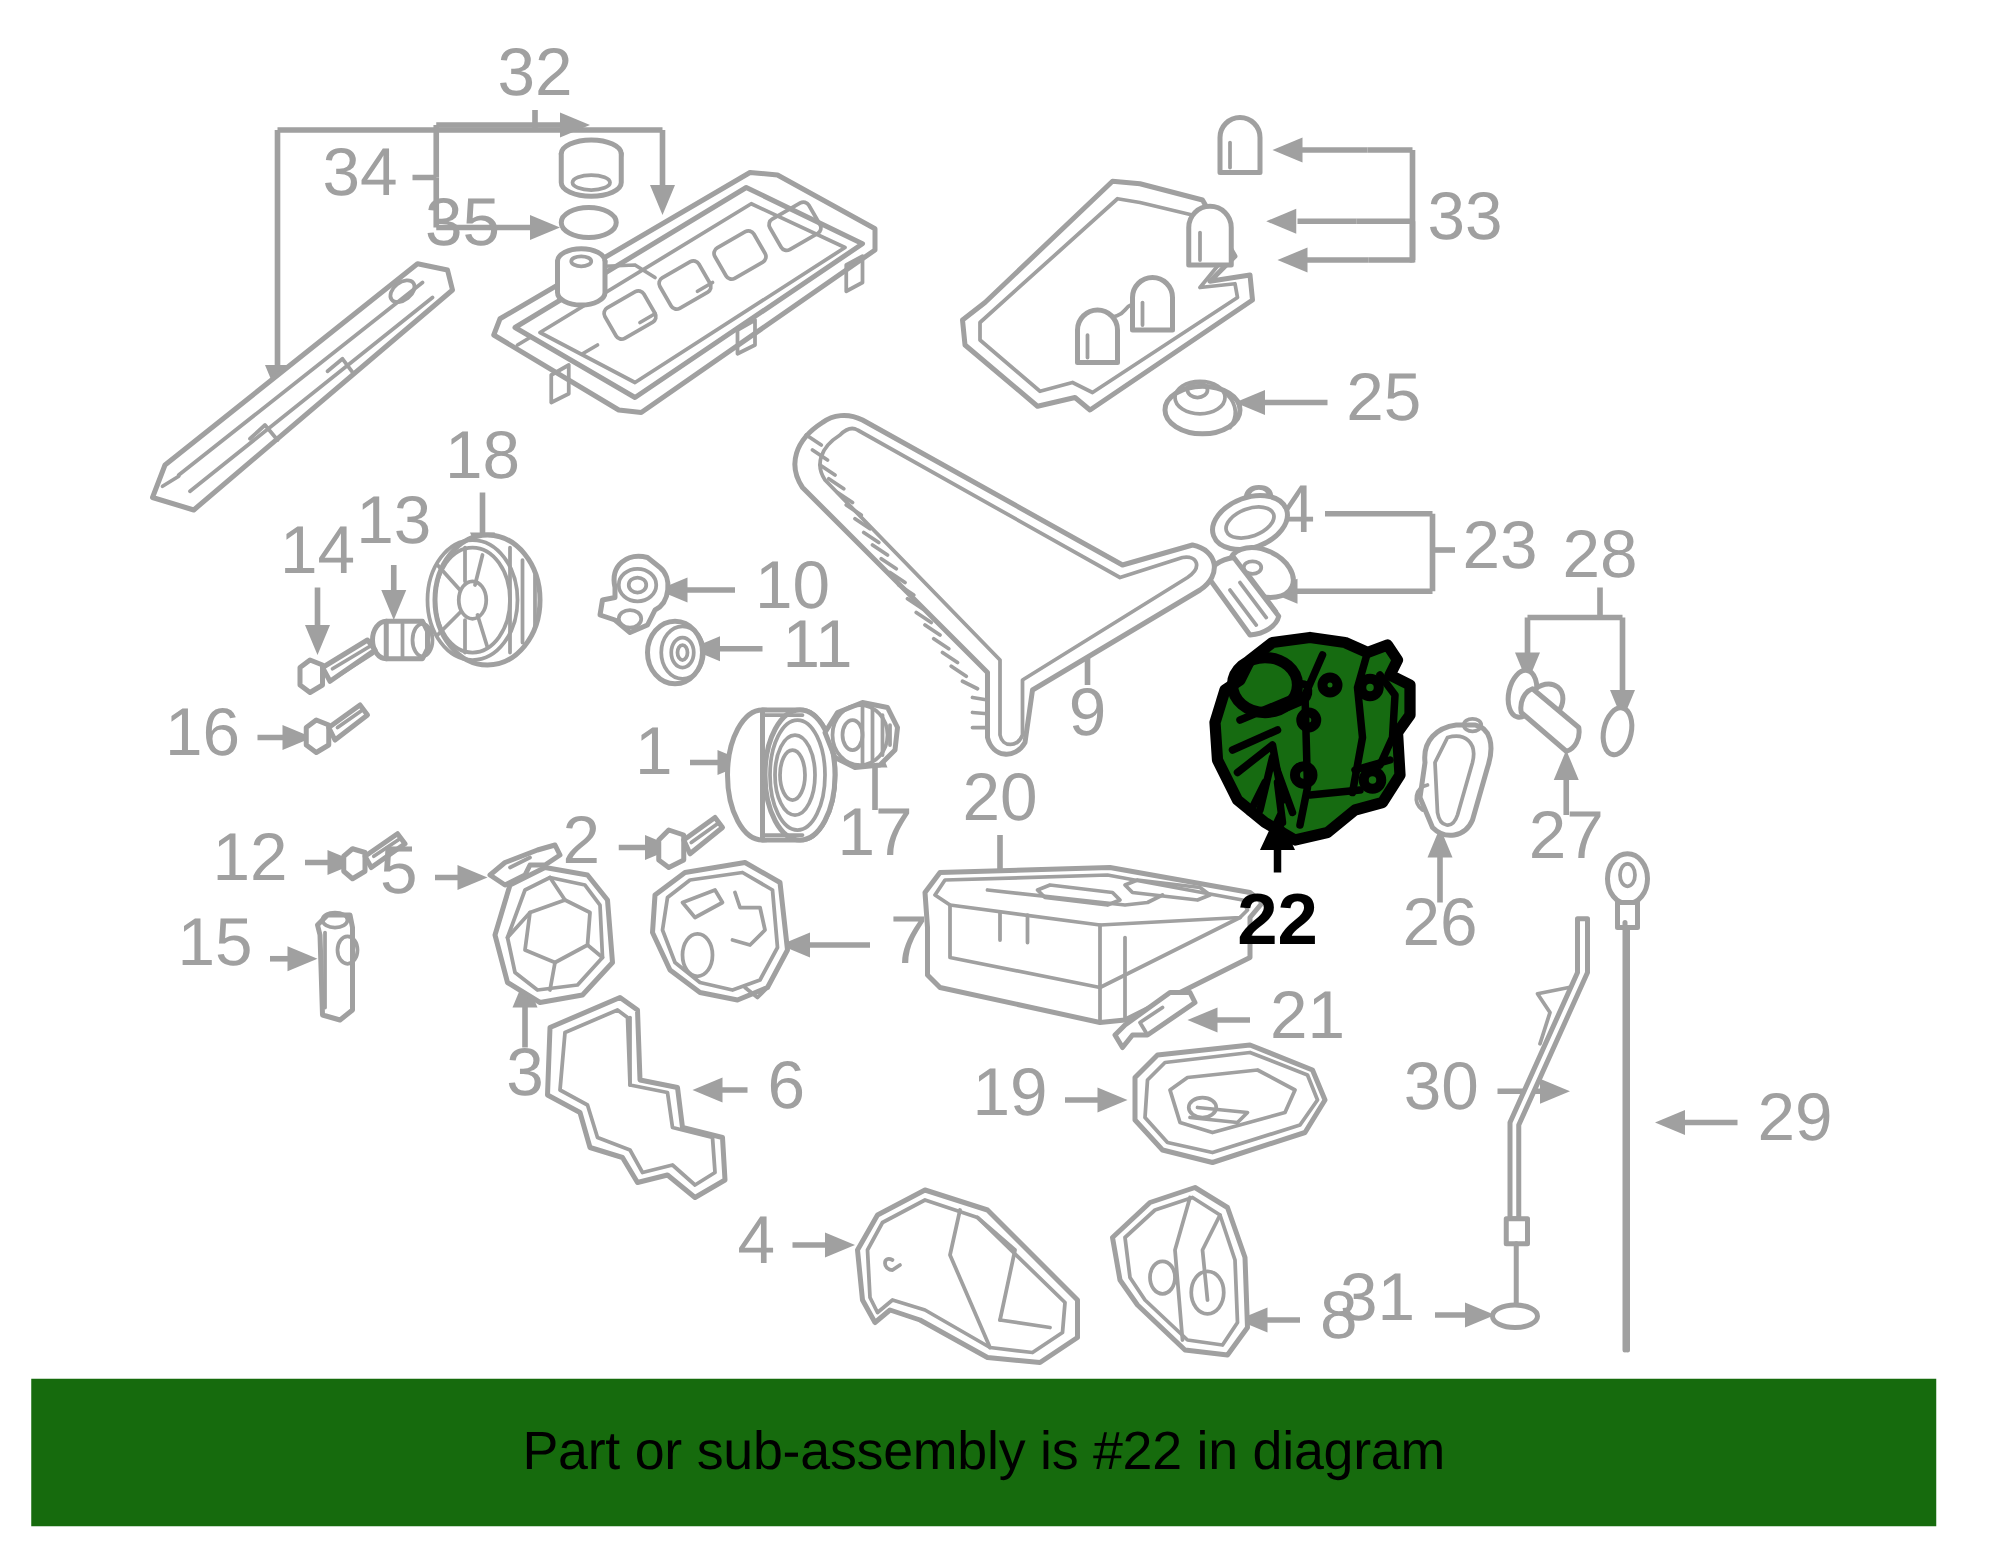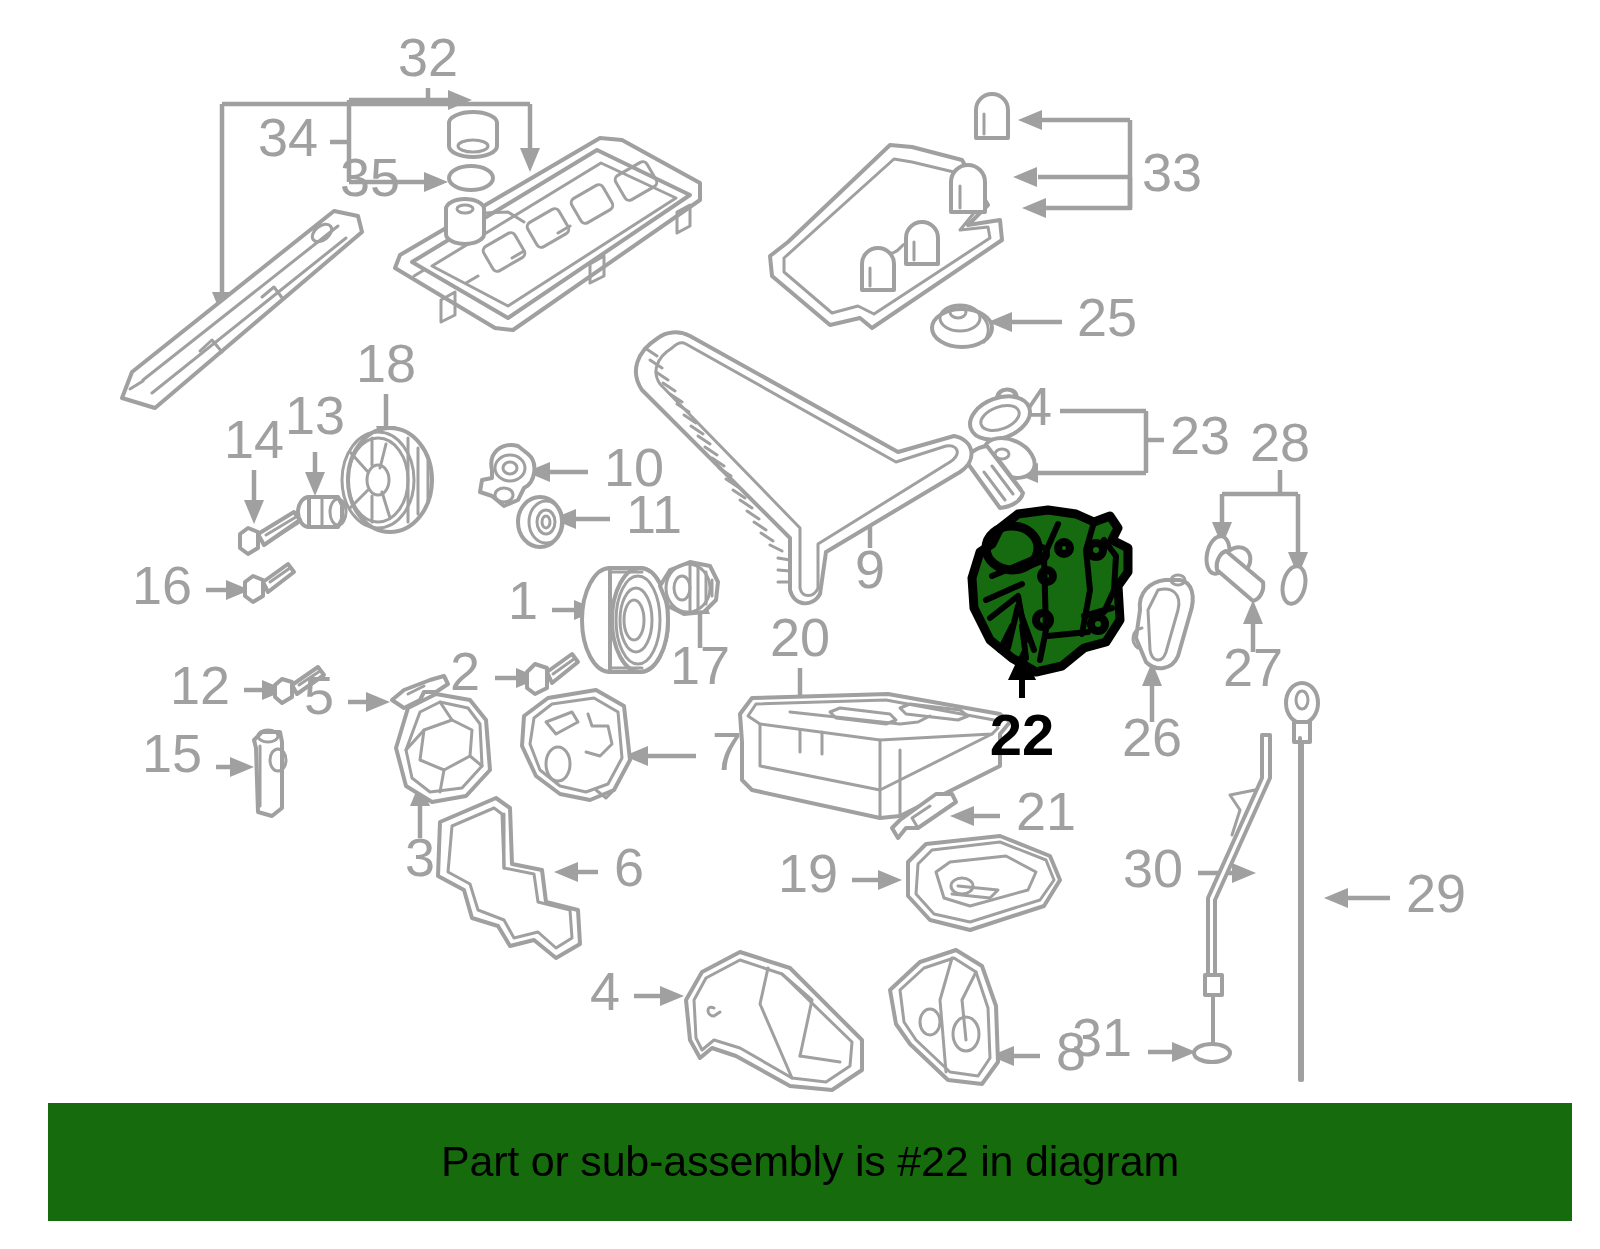--- a/index.html
+++ b/index.html
@@ -81,21 +81,21 @@
   }
   .hl-detail {
     fill: none;
     stroke: #000000;
     stroke-width: 6;
     stroke-linejoin: round;
     stroke-linecap: round;
   }
   #banner {
     position: absolute;
-    left: 48px;
+    left: 25px;
     top: 1103px;
     width: 1524px;
     height: 118px;
     background: #166b0d;
     display: flex;
     flex-direction: row;
     align-items: center;
     justify-content: center;
     box-sizing: border-box;
   }

